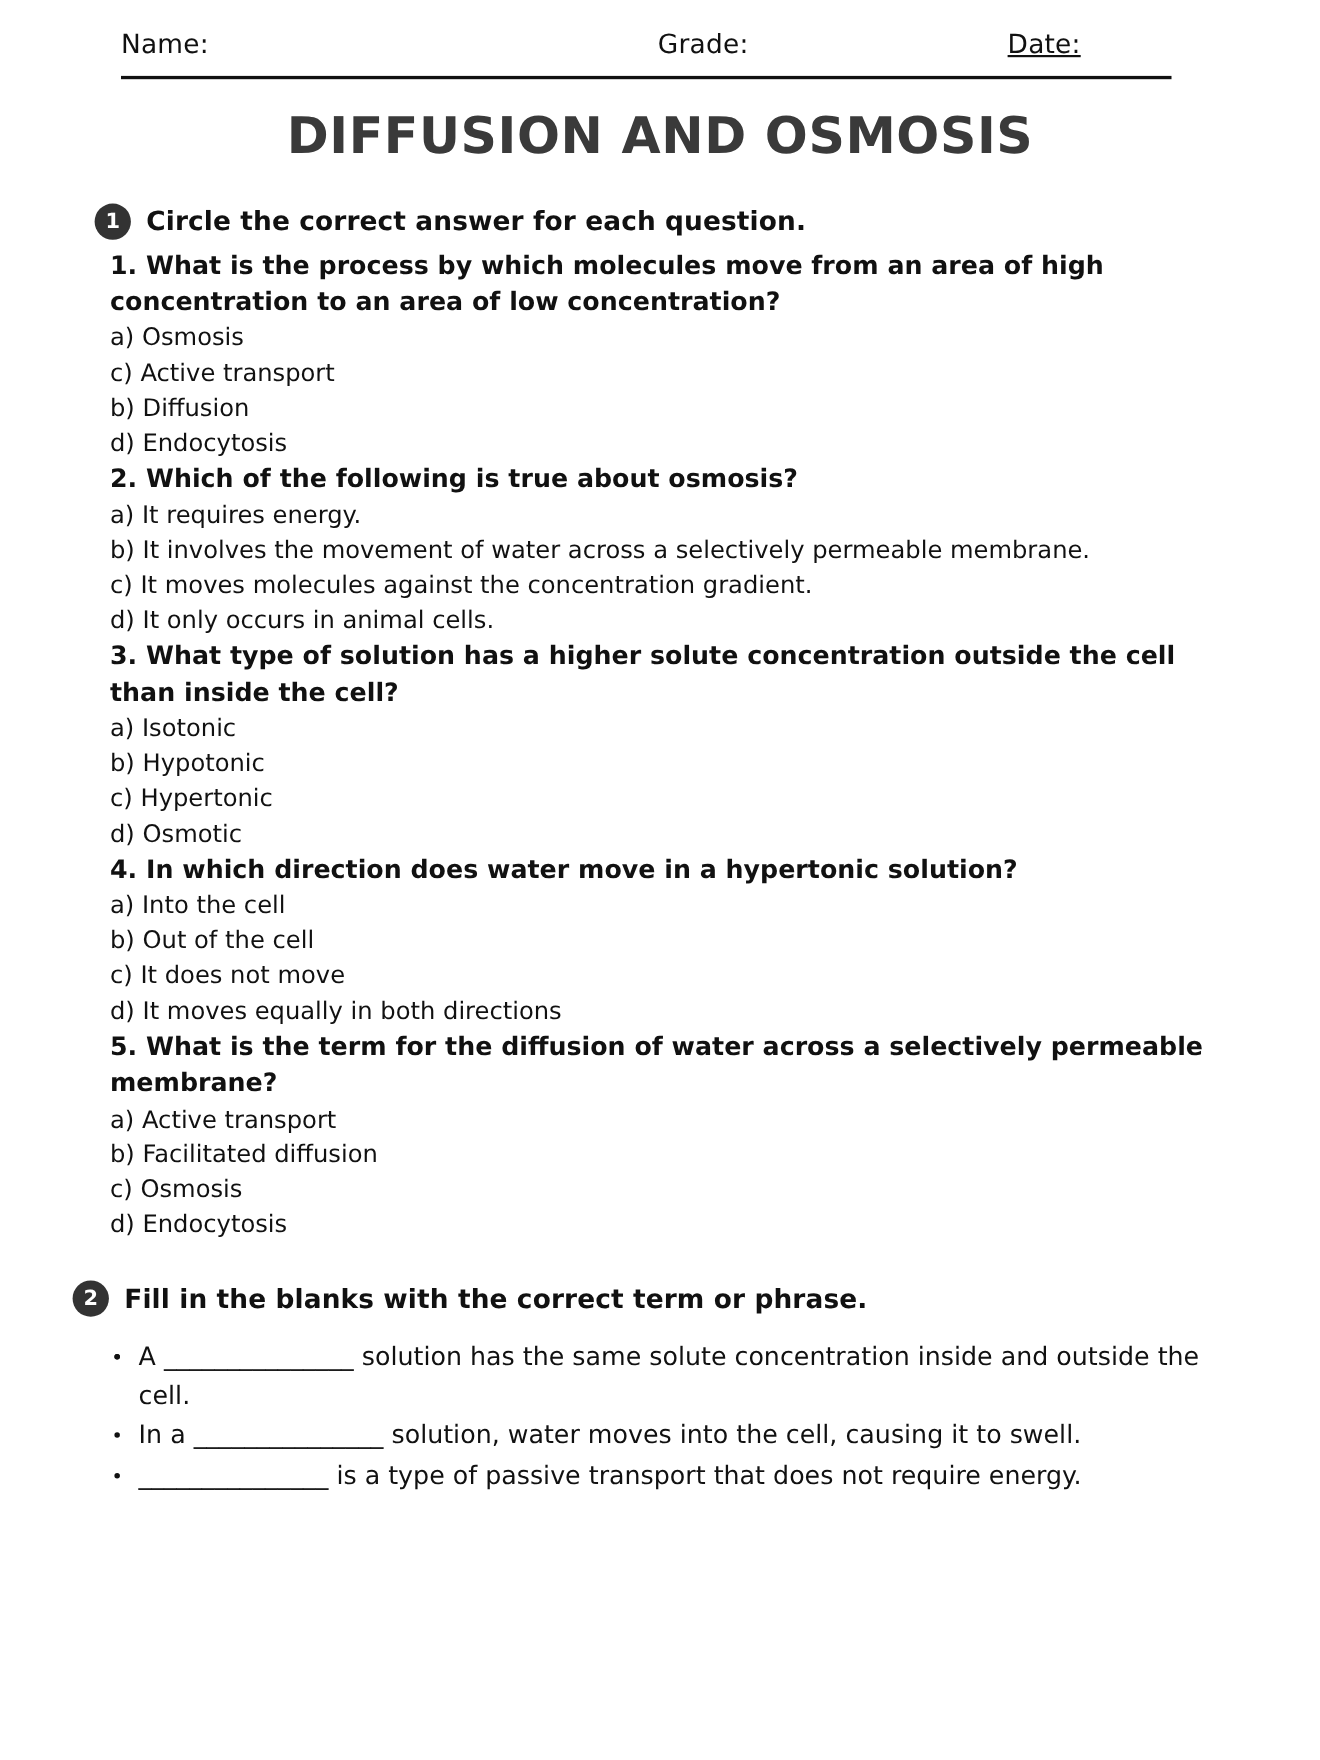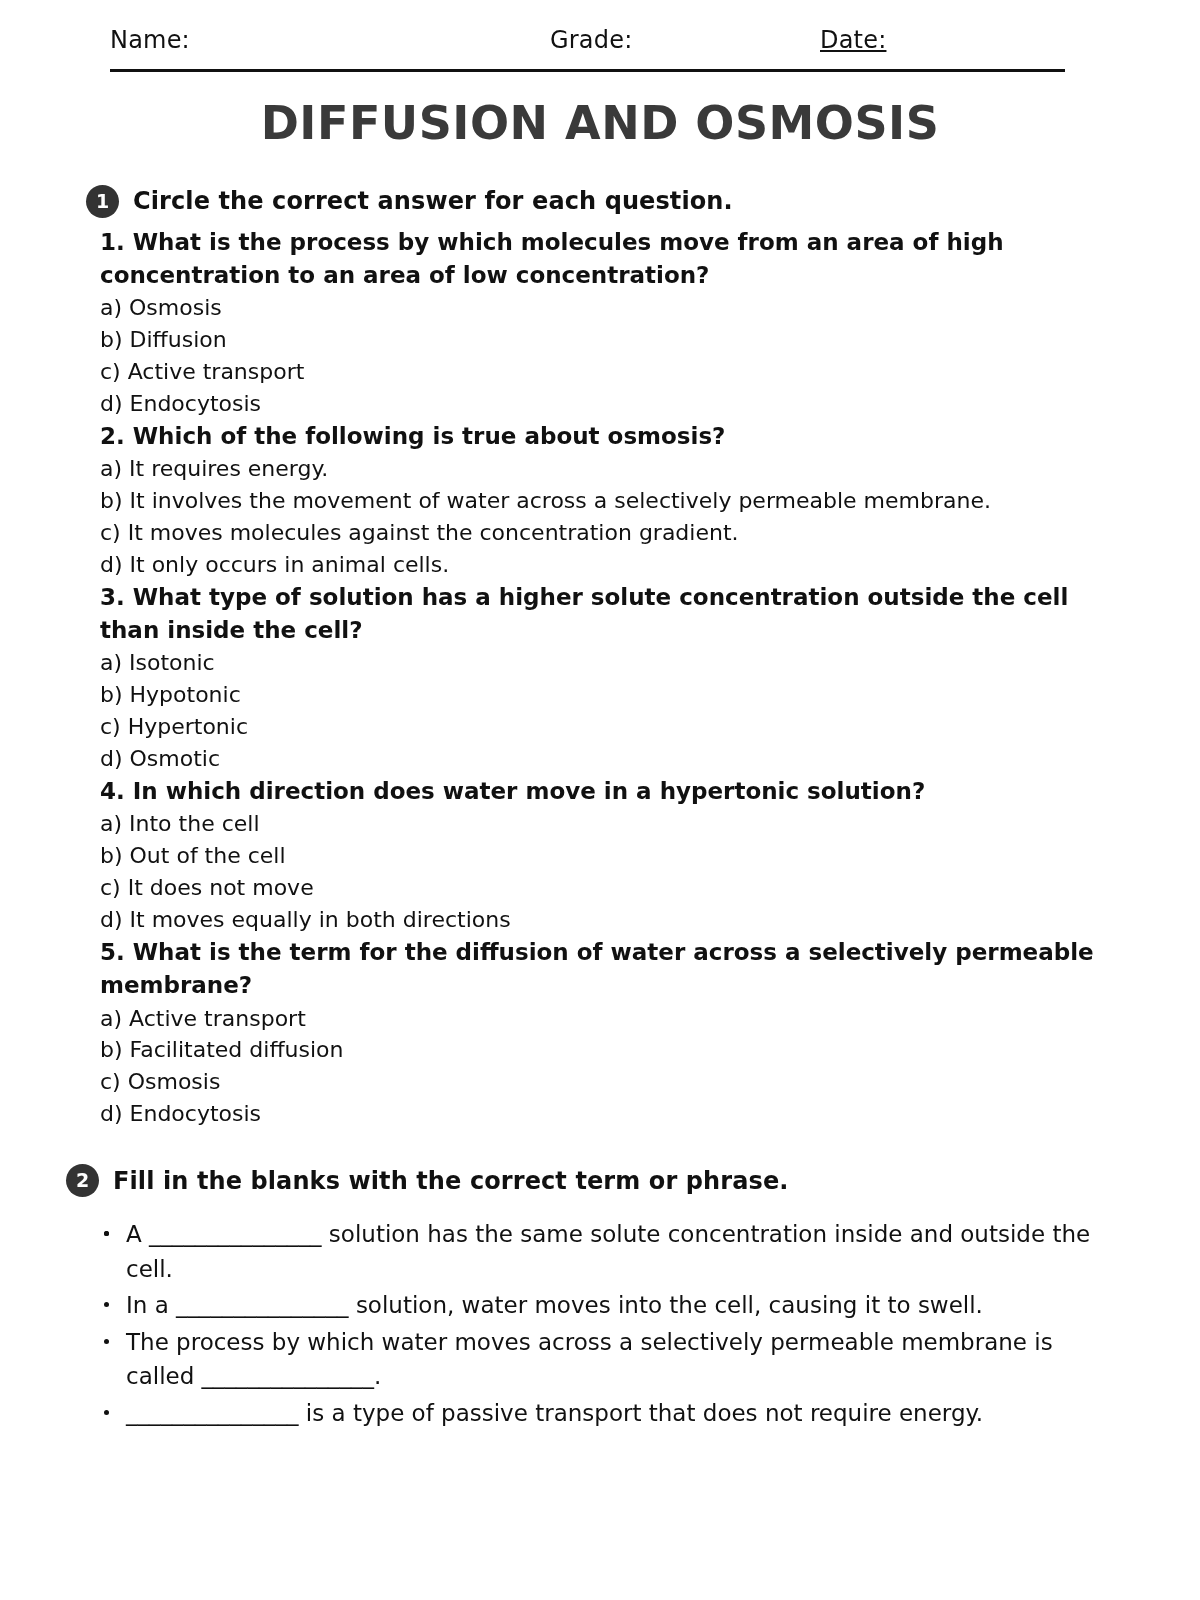--- a/index.html
+++ b/index.html
@@ -29,20 +29,21 @@
     margin: 0 110px 0 110px;
     padding-top: 26px;
   }
   .header-fields {
     display: flex;
     align-items: baseline;
     font-size: 24px;
     color: #111;
     letter-spacing: 0.2px;
     height: 34px;
+    gap: 48px;
   }
   .hf {
     white-space: nowrap;
   }
   .hf-name { width: 440px; }
   .hf-grade { width: 270px; }
   .hf-date { width: auto; text-decoration: underline; }
   .header-rule {
     margin-top: 9px;
     border-bottom: 3px solid #111;
@@ -161,22 +162,22 @@
   <div class="section-head s1">
     <div class="badge">1</div>
     <div class="section-title">Circle the correct answer for each question.</div>
   </div>
 
   <div class="questions">
 
     <div class="q-block">
       <p class="q-text">1. What is the process by which molecules move from an area of high concentration to an area of low concentration?</p>
       <p class="q-opt">a) Osmosis</p>
+      <p class="q-opt">c) Active transport</p>
       <p class="q-opt">b) Diffusion</p>
-      <p class="q-opt">c) Active transport</p>
       <p class="q-opt">d) Endocytosis</p>
     </div>
 
     <div class="q-block">
       <p class="q-text">2. Which of the following is true about osmosis?</p>
       <p class="q-opt">a) It requires energy.</p>
       <p class="q-opt">b) It involves the movement of water across a selectively permeable membrane.</p>
       <p class="q-opt">c) It moves molecules against the concentration gradient.</p>
       <p class="q-opt">d) It only occurs in animal cells.</p>
     </div>
@@ -219,21 +220,17 @@
     <li class="blank-item">
       <span class="dot"></span>
       <span>A _______________ solution has the same solute concentration inside and outside the cell.</span>
     </li>
     <li class="blank-item">
       <span class="dot"></span>
       <span>In a _______________ solution, water moves into the cell, causing it to swell.</span>
     </li>
     <li class="blank-item">
       <span class="dot"></span>
-      <span>The process by which water moves across a selectively permeable membrane is called _______________.</span>
-    </li>
-    <li class="blank-item">
-      <span class="dot"></span>
       <span>_______________ is a type of passive transport that does not require energy.</span>
     </li>
   </ul>
 
 </div>
 
 </body></html>

